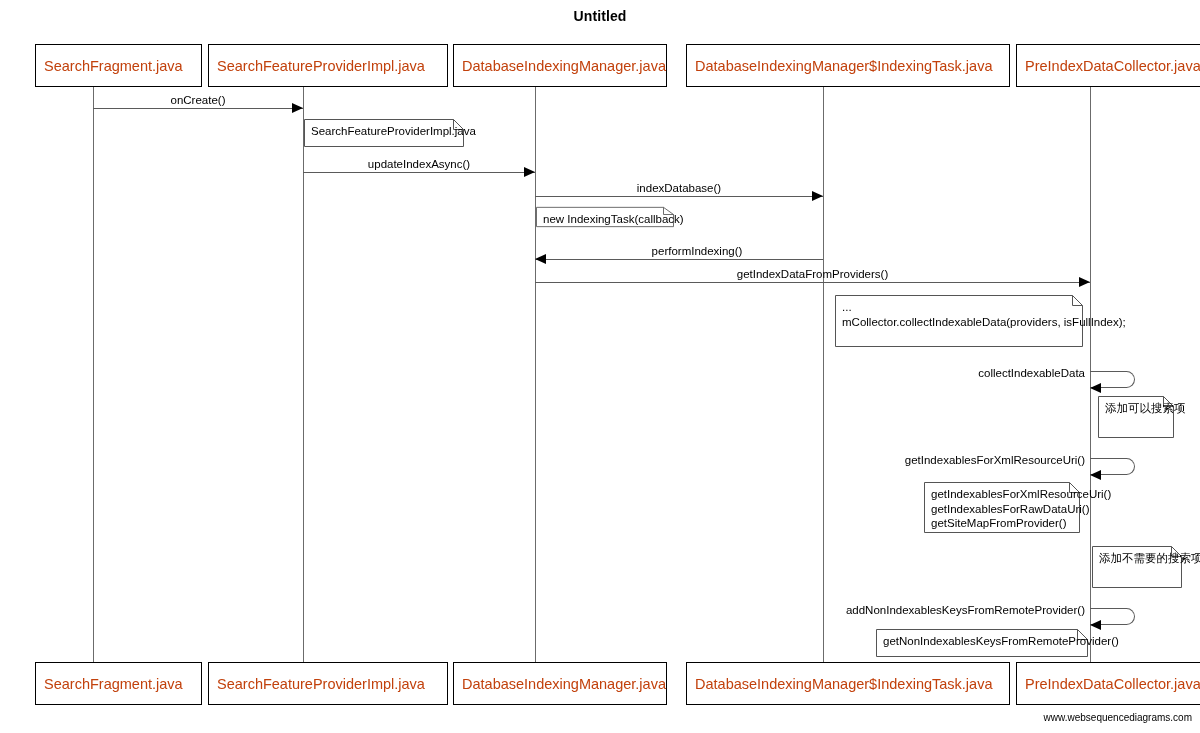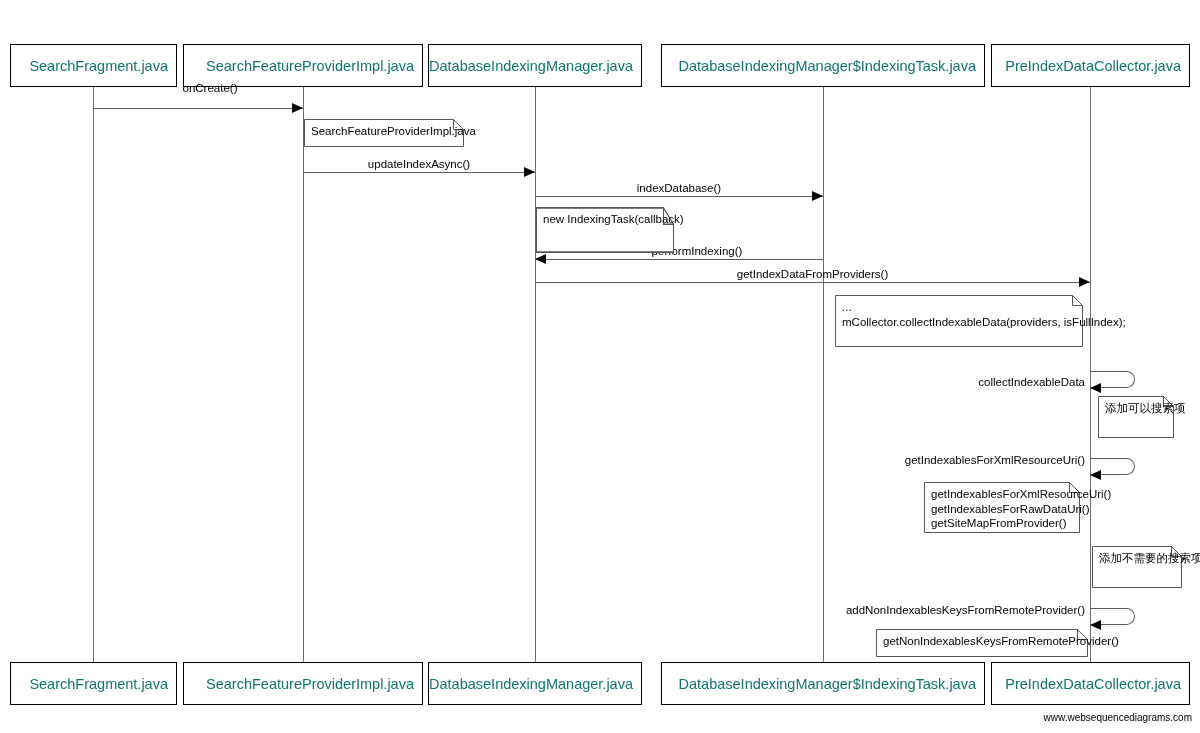--- a/index.html
+++ b/index.html
@@ -34,25 +34,26 @@
     letter-spacing: 0.1px;
   }
   
   .participant {
     position: absolute;
     box-sizing: border-box;
     border: 1px solid #000000;
     background: #ffffff;
     display: flex;
     align-items: center;
-    justify-content: flex-end;
+    justify-content: flex-start;
     font-size: 14.5px;
-    color: #0f766e;
+    color: #c2410c;
     height: 43px;
     white-space: nowrap;
+    margin-left: 25px;
   }
   .participant span { display: block; padding: 0 8px; }
   
   .lifeline {
     position: absolute;
     width: 1px;
     background: #6b6b6b;
   }
   
   .msg-line {
@@ -117,20 +118,21 @@
     font-size: 10px;
     color: #000;
     white-space: nowrap;
   }
 </style>
 </head>
 <body>
 
 <div id="diagram-root">
 
+  <div class="diagram-title">Untitled</div>
 
   <div id="participants-top">
       <div class="participant" style="left: 10px; top: 44px; width: 167px; height: 43px;">
         <span>SearchFragment.java</span>
       </div>
       <div class="participant" style="left: 183px; top: 44px; width: 240px; height: 43px;">
         <span>SearchFeatureProviderImpl.java</span>
       </div>
       <div class="participant" style="left: 428px; top: 44px; width: 214px; height: 43px;">
         <span>DatabaseIndexingManager.java</span>
@@ -145,56 +147,56 @@
   <div id="lifelines">
       <div class="lifeline" style="left: 93px; top: 87px; height: 575px;"></div>
       <div class="lifeline" style="left: 303px; top: 87px; height: 575px;"></div>
       <div class="lifeline" style="left: 535px; top: 87px; height: 575px;"></div>
       <div class="lifeline" style="left: 823px; top: 87px; height: 575px;"></div>
       <div class="lifeline" style="left: 1090px; top: 87px; height: 575px;"></div>
     </div>
   <div id="messages">
       <div class="msg-line" style="left: 93px; top: 108px; width: 210px;"></div>
       <div class="arrow-head right" style="top: 103px; left: 292px;"></div>
-      <div class="msg-label center" style="left: 93px; width: 210px; top: 82px; padding-left: 12px;">onCreate()</div>
+      <div class="msg-label center" style="left: 93px; width: 210px; top: 94px;">onCreate()</div>
       <div class="msg-line" style="left: 303px; top: 172px; width: 232px;"></div>
       <div class="arrow-head right" style="top: 167px; left: 524px;"></div>
       <div class="msg-label center" style="left: 303px; width: 232px; top: 158px;">updateIndexAsync()</div>
       <div class="msg-line" style="left: 535px; top: 196px; width: 288px;"></div>
       <div class="arrow-head right" style="top: 191px; left: 812px;"></div>
       <div class="msg-label center" style="left: 535px; width: 288px; top: 182px;">indexDatabase()</div>
       <div class="msg-line" style="left: 535px; top: 259px; width: 288px;"></div>
       <div class="arrow-head left" style="top: 254px; left: 535px;"></div>
       <div class="msg-label center" style="left: 535px; width: 288px; top: 245px; padding-left: 18px;">performIndexing()</div>
       <div class="msg-line" style="left: 535px; top: 282px; width: 555px;"></div>
       <div class="arrow-head right" style="top: 277px; left: 1079px;"></div>
       <div class="msg-label center" style="left: 535px; width: 555px; top: 268px;">getIndexDataFromProviders()</div>
     </div>
   <div id="self-calls">
       <div class="self-call" style="left: 1090px; top: 371px; width: 45px; height: 17px;"></div>
       <div class="arrow-head left" style="left: 1090px; top: 383px;"></div>
-      <div class="msg-label right" style="left: 670px; width: 415px; top: 376px; text-align: right;">collectIndexableData</div>
+      <div class="msg-label right" style="left: 670px; width: 415px; top: 367px; text-align: right;">collectIndexableData</div>
       <div class="self-call" style="left: 1090px; top: 458px; width: 45px; height: 17px;"></div>
       <div class="arrow-head left" style="left: 1090px; top: 470px;"></div>
       <div class="msg-label right" style="left: 670px; width: 415px; top: 454px;">getIndexablesForXmlResourceUri()</div>
       <div class="self-call" style="left: 1090px; top: 608px; width: 45px; height: 17px;"></div>
       <div class="arrow-head left" style="left: 1090px; top: 620px;"></div>
       <div class="msg-label right" style="left: 670px; width: 415px; top: 604px;">addNonIndexablesKeysFromRemoteProvider()</div>
     </div>
   <div id="notes">
       <div class="note" style="left: 304px; top: 119px; width: 160px; height: 28px;">
         <svg class="note-shape" viewBox="0 0 160 28" preserveAspectRatio="none" width="160" height="28">
           <path d="M0.5,0.5 L149.5,0.5 L159.5,10.5 L159.5,27.5 L0.5,27.5 Z" fill="#ffffff" stroke="#555555" stroke-width="1"></path>
           <path d="M149.5,0.5 L149.5,10.5 L159.5,10.5" fill="none" stroke="#555555" stroke-width="1"></path>
         </svg>
         <div class="note-text">
           <div>SearchFeatureProviderImpl.java</div>
         </div>
       </div>
-      <div class="note" style="left: 536px; top: 207px; width: 138px; height: 46px;">
+      <div class="note" style="left: 536px; top: 207px; width: 138px; height: 20px;">
         <svg class="note-shape" viewBox="0 0 138 28" preserveAspectRatio="none" width="138" height="28">
           <path d="M0.5,0.5 L127.5,0.5 L137.5,10.5 L137.5,27.5 L0.5,27.5 Z" fill="#ffffff" stroke="#555555" stroke-width="1"></path>
           <path d="M127.5,0.5 L127.5,10.5 L137.5,10.5" fill="none" stroke="#555555" stroke-width="1"></path>
         </svg>
         <div class="note-text">
           <div>new IndexingTask(callback)</div>
         </div>
       </div>
       <div class="note" style="left: 835px; top: 295px; width: 248px; height: 52px;">
         <svg class="note-shape" viewBox="0 0 248 52" preserveAspectRatio="none" width="248" height="52">

